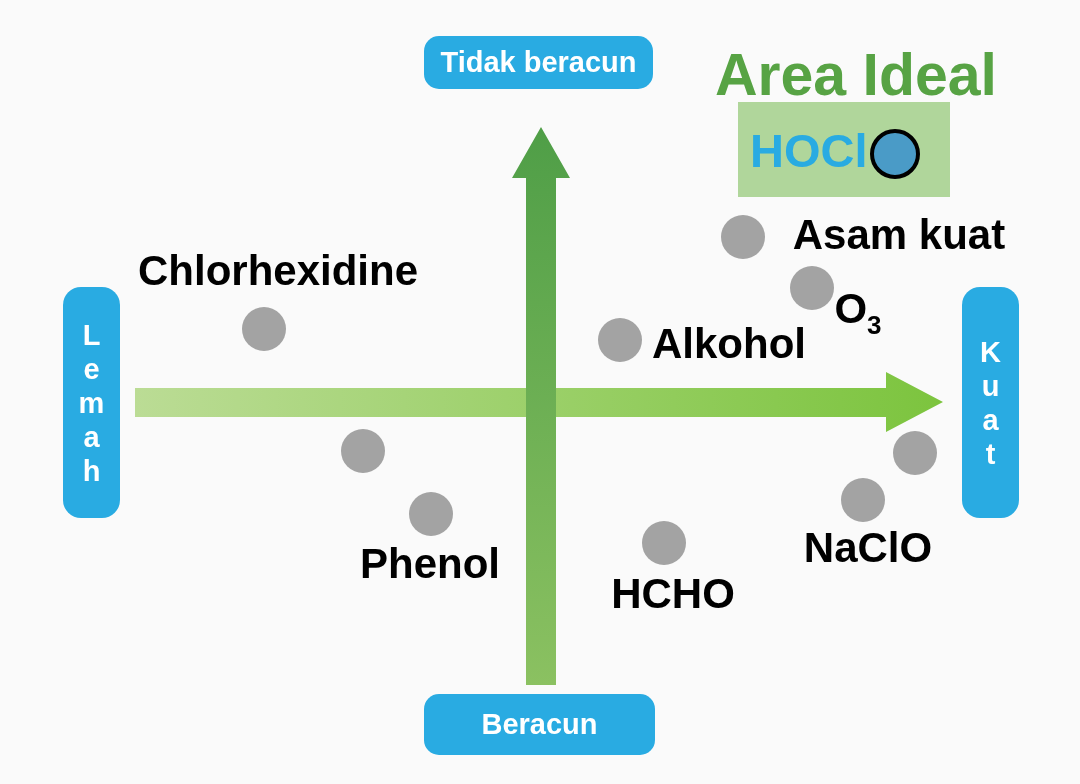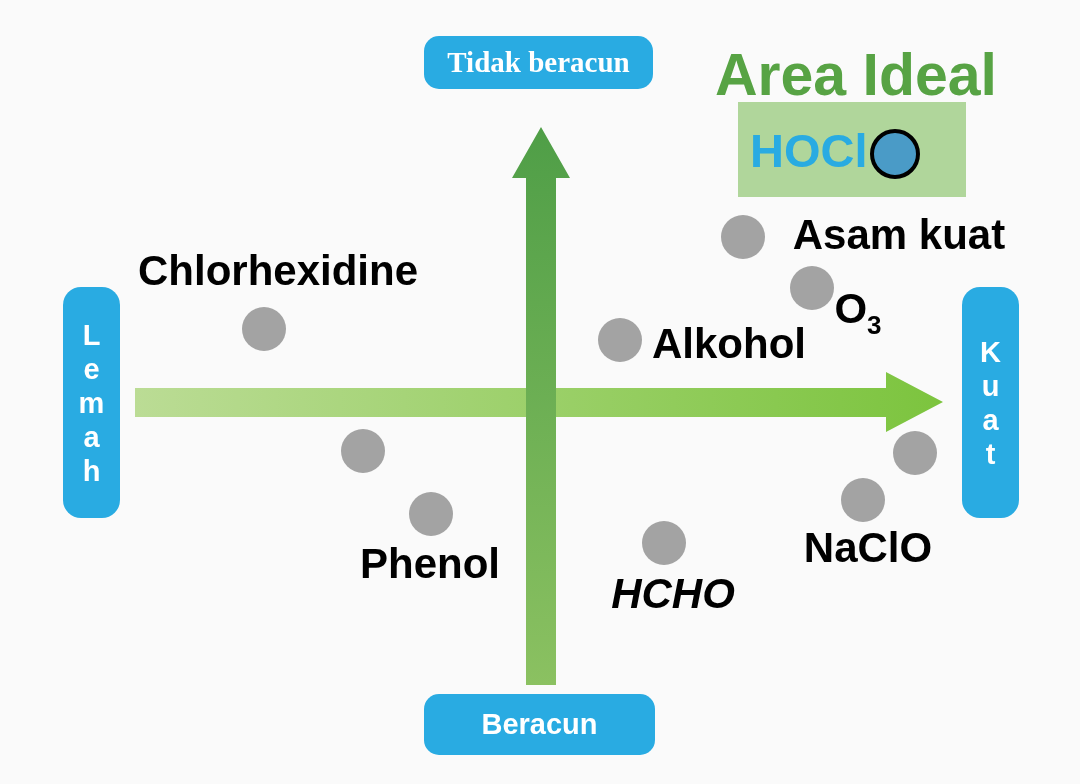--- a/index.html
+++ b/index.html
@@ -19,42 +19,42 @@
   
   .pill {
     position: absolute;
     background: var(--pill_blue, #29ABE2);
     color: var(--text_white, #FFFFFF);
     font-weight: 700;
     display: flex; align-items: center; justify-content: center;
     border-radius: 15px;
     font-size: 29px;
   }
-  .pill.top    { left: 424px; top: 36px;  width: 229px; height: 53px; font-family: Liberation Serif, serif; }
+  .pill.top    { left: 424px; top: 36px;  width: 229px; height: 53px; }
   .pill.bottom { left: 424px; top: 694px; width: 231px; height: 61px; }
   .vpill {
     flex-direction: column;
     line-height: 34px;
     border-radius: 18px;
     font-size: 29px;
   }
   .vpill.left  { left: 63px;  top: 287px; width: 57px; height: 231px; }
   .vpill.right { left: 962px; top: 287px; width: 57px; height: 231px; }
   .vpill span { display: block; text-align: center; }
 
   
   .ideal-title {
     position: absolute; left: 856px; top: 75px;
     transform: translate(-50%, -50%);
     color: var(--ideal_title_green, #57A344);
     font-size: 59px; font-weight: 700; white-space: nowrap;
   }
   .ideal-box {
     position: absolute; left: 738px; top: 102px;
-    width: 228px; height: 95px;
+    width: 212px; height: 95px;
     background: var(--ideal_box_green, #B0D69B);
     text-align: center;
   }
   .hocl {
     position: absolute; left: 12px; top: 50%;
     transform: translateY(-50%);
     color: var(--hocl_text_blue, #29ABE2);
     font-size: 47px; font-weight: 700;
   }
   .hocl-dot {
@@ -113,21 +113,21 @@
 
   <div class="points">
       <div class="dot" style="left: 264px; top: 329px;"></div>
       <div class="plabel" style="left: 278px; top: 271px;"><span class="base">Chlorhexidine</span></div>
       <div class="dot" style="left: 363px; top: 451px;"></div>
       <div class="dot" style="left: 431px; top: 514px;"></div>
       <div class="plabel" style="left: 430px; top: 564px;"><span class="base">Phenol</span></div>
       <div class="dot" style="left: 620px; top: 340px;"></div>
       <div class="plabel" style="left: 729px; top: 344px;"><span class="base">Alkohol</span></div>
       <div class="dot" style="left: 664px; top: 543px;"></div>
-      <div class="plabel" style="left: 673px; top: 594px; font-style: italic;"><span class="base">HCHO</span></div>
+      <div class="plabel" style="left: 673px; top: 594px;"><span class="base">HCHO</span></div>
       <div class="dot" style="left: 743px; top: 237px;"></div>
       <div class="plabel" style="left: 899px; top: 235px;"><span class="base">Asam kuat</span></div>
       <div class="dot" style="left: 812px; top: 288px;"></div>
       <div class="plabel" style="left: 858px; top: 309px;"><span class="base">O</span><span class="sub">3</span></div>
       <div class="dot" style="left: 915px; top: 453px;"></div>
       <div class="dot" style="left: 863px; top: 500px;"></div>
       <div class="plabel" style="left: 868px; top: 548px;"><span class="base">NaClO</span></div>
     </div>
 
   <div class="pill top">Tidak beracun</div>

